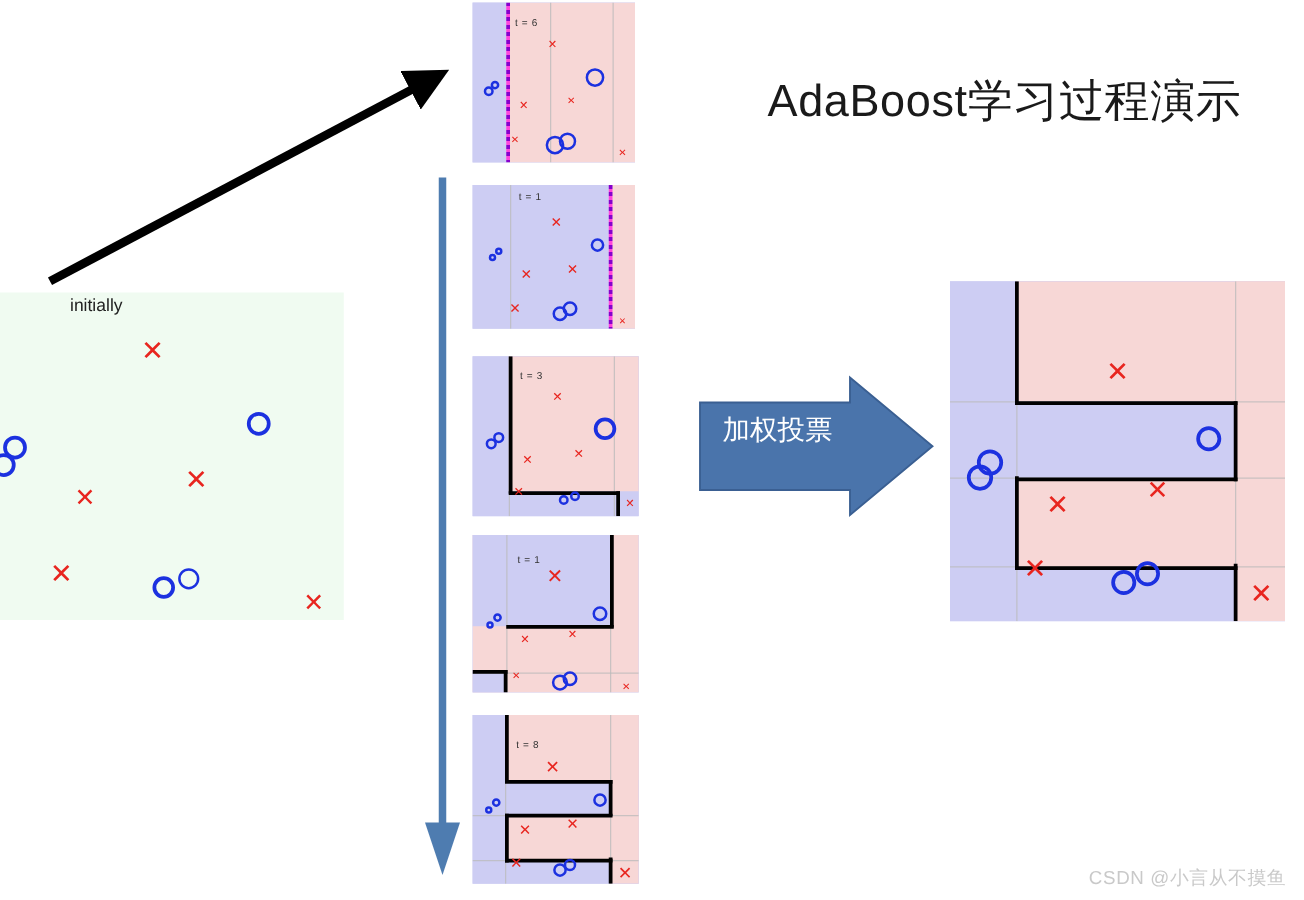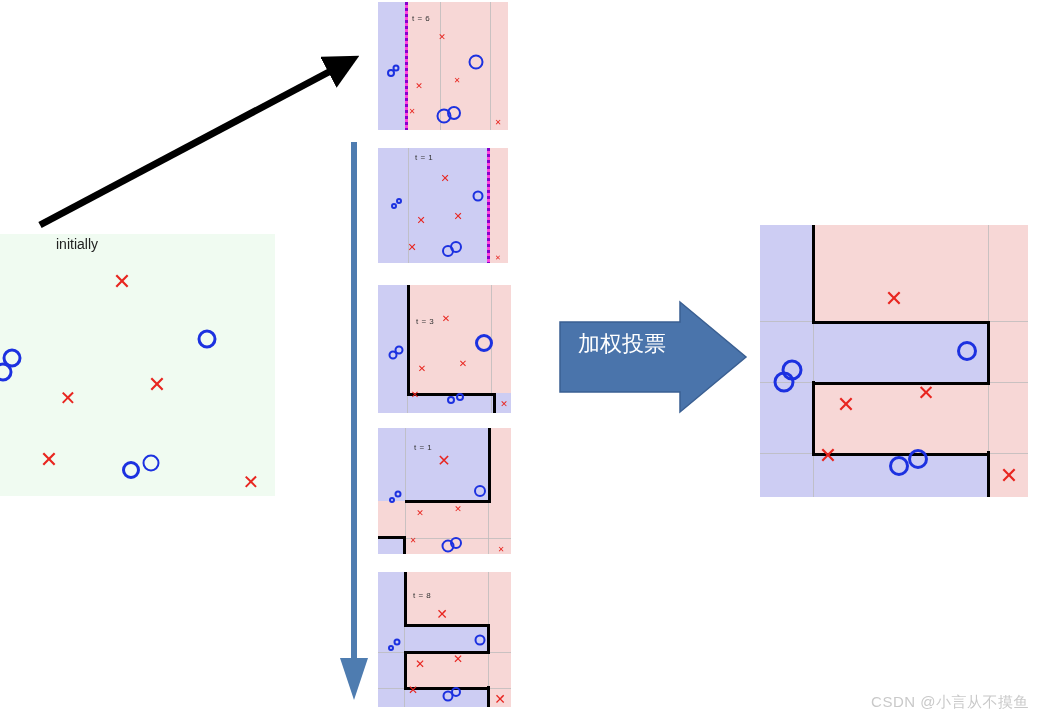--- a/index.html
+++ b/index.html
@@ -148,20 +148,21 @@
     font-size: 22px;
     color: #ffffff;
     white-space: nowrap;
   }
 </style>
 </head>
 <body>
 
 <div class="slide">
 
+  <div class="title">AdaBoost学习过程演示</div>
 
   <svg class="black-arrow" style="left:20px; top:40px; width:350px; height:200px;" viewBox="0 0 350 200">
     <defs>
       <marker id="blkhead" markerWidth="5" markerHeight="5" refX="2.2" refY="2.5" orient="auto" markerUnits="strokeWidth">
         <path d="M0,0 L5,2.5 L0,5 z" fill="#000"></path>
       </marker>
     </defs>
     <line x1="20" y1="185" x2="322" y2="25" stroke="#000" stroke-width="7" marker-end="url(#blkhead)"></line>
   </svg>
 
@@ -233,21 +234,21 @@
         <div class="mk xmark" style="left: 68px; top: 34px; font-size: 10px;">✕</div>
         <div class="mk omark" style="left: 106px; top: 58px; width: 18px; height: 18px; border-width: 3px;"></div>
         <div class="mk omark" style="left: 15px; top: 70px; width: 9px; height: 9px; border-width: 2px;"></div>
         <div class="mk omark" style="left: 21px; top: 65px; width: 9px; height: 9px; border-width: 2px;"></div>
         <div class="mk xmark" style="left: 44px; top: 84px; font-size: 10px;">✕</div>
         <div class="mk xmark" style="left: 85px; top: 79px; font-size: 10px;">✕</div>
         <div class="mk xmark" style="left: 37px; top: 110px; font-size: 10px;">✕</div>
         <div class="mk omark" style="left: 73px; top: 115px; width: 8px; height: 8px; border-width: 2px;"></div>
         <div class="mk omark" style="left: 82px; top: 112px; width: 8px; height: 8px; border-width: 2px;"></div>
         <div class="mk xmark" style="left: 126px; top: 119px; font-size: 9px;">✕</div>
-        <div class="tlabel" style="left: 38px; top: 32px;">t = 3</div>
+        <div class="tlabel" style="left: 38px; top: 11px;">t = 3</div>
       </div>
       <div class="mini" style="left: 378px; top: 428px; width: 133px; height: 126px;">
         <div class="region pink" style="left: 0px; top: 0px; width: 133px; height: 126px;"></div>
         <div class="region blue" style="left: 0px; top: 0px; width: 112px; height: 73px;"></div>
         <div class="region blue" style="left: 0px; top: 109px; width: 27px; height: 17px;"></div>
         <div class="gridline-v" style="left: 27px;"></div>
         <div class="gridline-v" style="left: 110px;"></div>
         <div class="gridline-h" style="top: 110px;"></div>
         <div class="magline-h" style="top: 73px;"></div>
         <div class="blackline-v" style="left: 110px; top: 0px; height: 74px;"></div>

